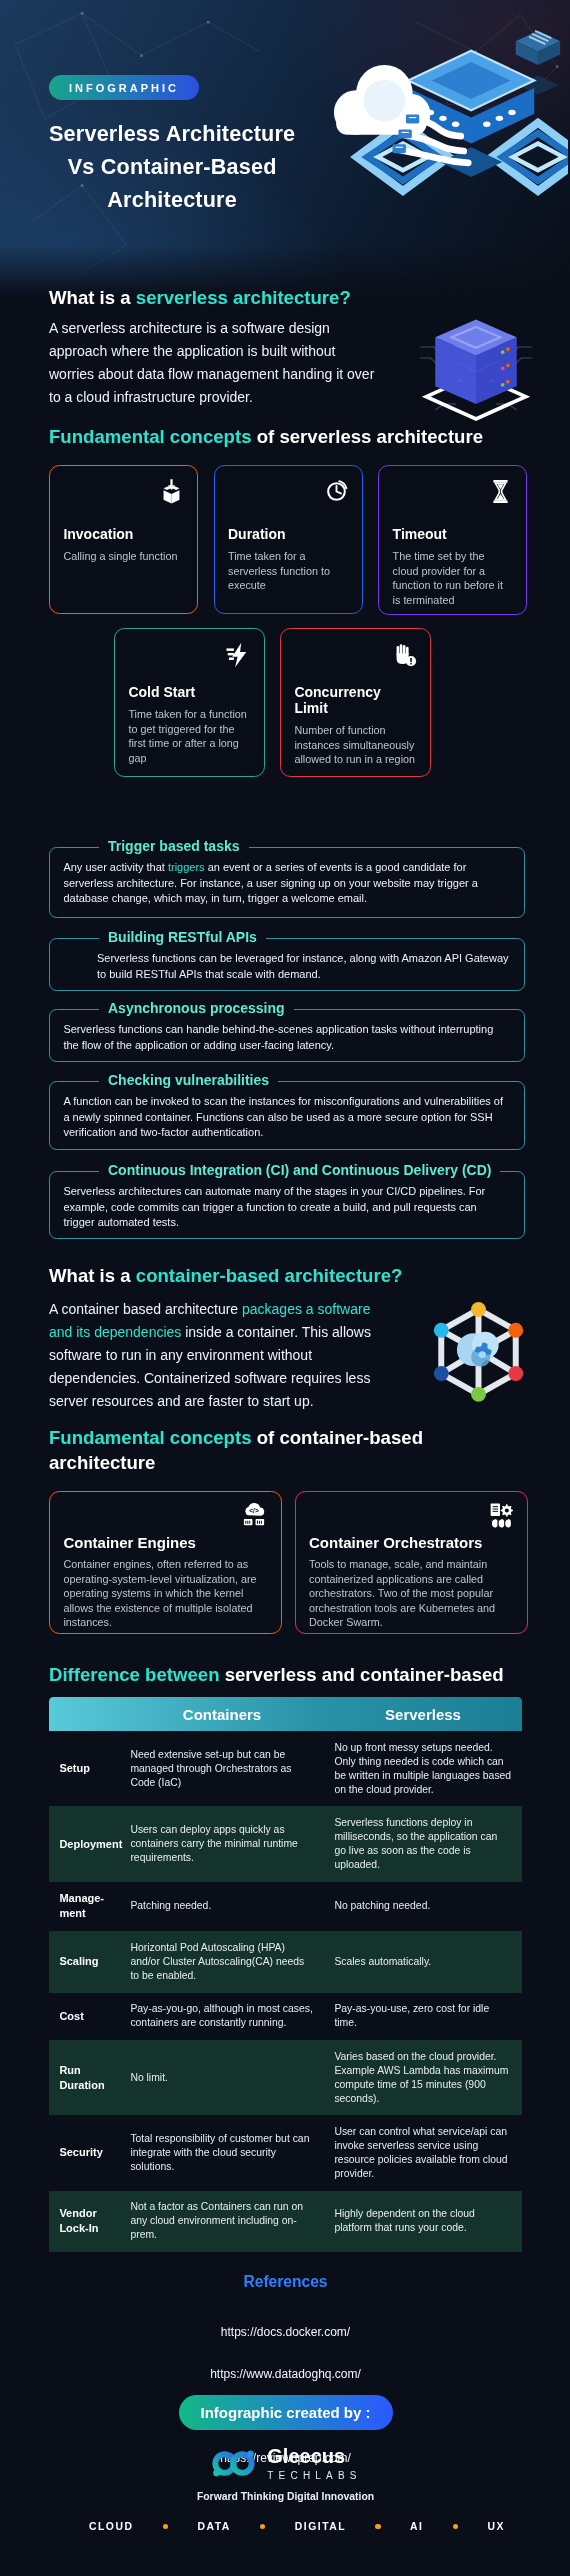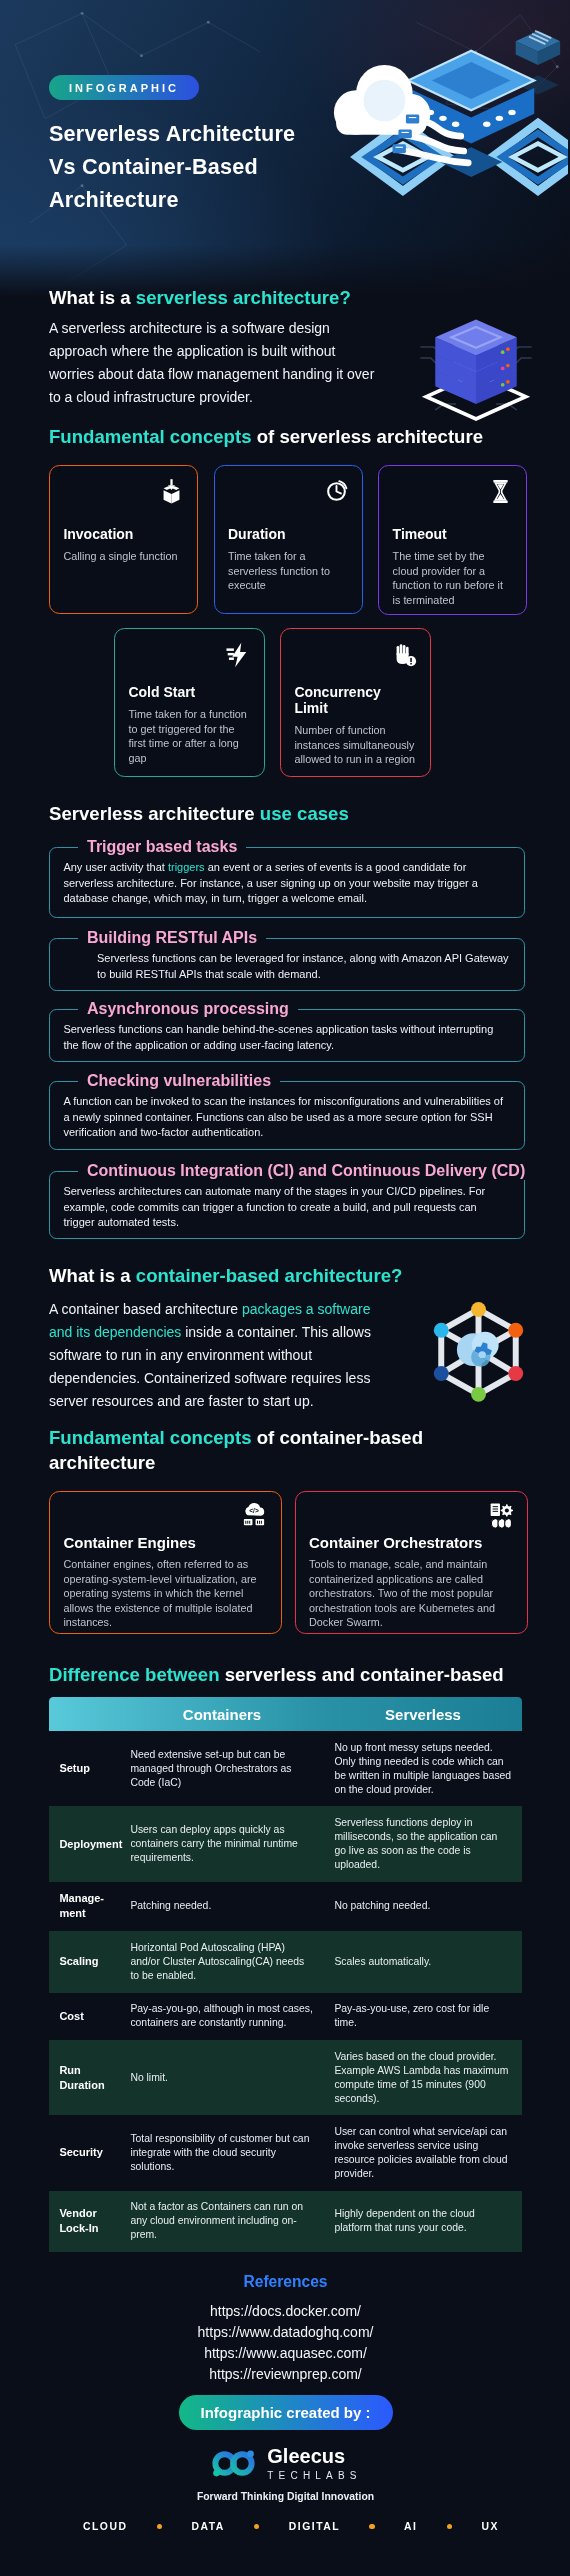--- a/index.html
+++ b/index.html
@@ -5,21 +5,21 @@
   * { margin:0; padding:0; box-sizing:border-box; }
   html,body { background:#06090f; }
   body { width:571px; font-family:"Liberation Sans", sans-serif; color:#fff; }
   .page { position:relative; width:571px; height:2576px; background:#0a0e18; overflow:hidden; }
 
   
   .hero { position:absolute; top:0; left:0; width:571px; height:297px;
     background:
       radial-gradient(312px 193px at 88% 10%, rgba(122,44,66,.22), rgba(0,0,0,0) 70%),
       radial-gradient(386px 253px at 12% 92%, rgba(36,84,138,.35), rgba(0,0,0,0) 70%),
-      linear-gradient(118deg, #1c3a5e 0%, #142c49 34%, #0c1a2e 68%, #0a0e18 100%); }
+      linear-gradient(118deg, #1c3a5e 0%, #142c49 34%, #0c1a2e 68%, #0a0e18 100%); text-align: center; }
   .hero-fade { position:absolute; left:0; bottom:0; width:100%; height:52px;
     background:linear-gradient(180deg, rgba(10,14,24,0), #0a0e18); }
   .constellation { position:absolute; top:0; left:0; }
   .badge { position:absolute; top:75px; left:49px; padding:6.7px 20px; border-radius:742px;
     background:linear-gradient(90deg,#17a58b,#2b50e0); font-size:11px; font-weight:bold;
     letter-spacing:3px; color:#fff; }
   .hero-title { position:absolute; top:117px; left:49px; font-size:21.6px; font-weight:bold;
     line-height:33px; color:#fff; letter-spacing:0.2px; }
   .hero-art { position:absolute; top:10.4px; left:315px; }
 
@@ -40,53 +40,53 @@
   .card.small .card-title { margin-top:43px; }
   .ccard { position:relative; width:233px; height:143px; border:1.5px solid #888;
     border-radius:10.4px; padding:12px 13.4px; }
   .ccard .icon { position:absolute; top:10.4px; right:12px; }
   .ccard .card-title { margin-top:30px; font-size:15px; }
   .ccard .card-desc { margin-top:6px; }
 
   
   .usecase { position:absolute; left:49px; width:476px; border:1.1px solid #2f93a8;
     border-radius:7.4px; padding:12px 13.4px 10.4px; }
-  .usecase-legend { position:absolute; top:-9.7px; left:28px; background:#0a0e18;
-    padding:0 9px; font-size:16px; font-weight:bold; color:#f9a8d4; white-space:nowrap; }
+  .usecase-legend { position:absolute; top:-9.7px; left:49px; background:#0a0e18;
+    padding:0 9px; font-size:14px; font-weight:bold; color:#5eead4; white-space:nowrap; }
   .usecase-body { font-size:11px; line-height:15.6px; color:#eef1f5; }
 
   
   .cmp-table { position:absolute; top:1697px; left:49px; width:473px; }
   .cmp-head { display:grid; grid-template-columns:71px 204px 198px; height:34px;
     align-items:center; border-radius:4.5px 4.5px 0 0;
     background:linear-gradient(90deg,#58cada 0%, #2a93a8 55%, #1b7e94 100%); }
   .cmp-head .hc { font-size:15px; font-weight:bold; color:#fff; text-align:center; }
   .cmp-row { display:grid; grid-template-columns:71px 204px 198px; }
   .cmp-row.hl { background:#13332b; }
   .cmp-row .lbl { font-size:11px; font-weight:bold; color:#fff; padding:9.7px 3px 9.7px 10.4px;
     line-height:15px; align-self:center; }
   .cmp-row .cell { font-size:10.4px; line-height:14px; color:#e9edf2; padding:9.7px 10.4px;
     align-self:center; }
 
   
   .refs-title { position:absolute; top:2273px; left:0; width:571px; text-align:center;
     font-size:15.6px; font-weight:bold; color:#2f80ff; }
   .refs-list { position:absolute; top:2301px; left:0; width:571px; text-align:center; }
-  .refs-list a { display:block; color:#f4f6f9; text-decoration:none; font-size:14px;
-    line-height:21px; }
+  .refs-list a { display:block; color:#f4f6f9; text-decoration:none; font-size:12px;
+    line-height:21px;margin-top:21px; }
   .pill { position:absolute; top:2395px; left:50%; transform:translateX(-50%);
     padding:9px 22px; border-radius:742px; background:linear-gradient(90deg,#12b886,#2b59ff);
     font-size:15px; font-weight:bold; color:#fff; white-space:nowrap; }
   .logo-wrap { position:absolute; top:2445px; left:0; width:571px; display:flex;
     justify-content:center; align-items:center; gap:9px; }
   .logo-text-main { font-size:20px; font-weight:bold; color:#fff; line-height:21px; }
   .logo-text-sub { font-size:10px; letter-spacing:5.2px; color:#e3e9f0; margin-top:2.2px; }
   .tagline { position:absolute; top:2491px; left:0; width:571px; text-align:center;
     font-size:10.4px; font-weight:bold; color:#eef2f6; }
-  .bottom-nav { position:absolute; top:2521px; left:83px; width:416px; display:flex;
+  .bottom-nav { position:absolute; top:2521px; left:89px; width:416px; display:flex;
     align-items:center; justify-content:space-between;text-align:right; }
   .bottom-nav .nav-item { font-size:10.4px; font-weight:bold; letter-spacing:1.5px; color:#fff; }
   .bottom-nav .dot { width:5.2px; height:5.2px; border-radius:50%; background:#f59f1e; }
 </style>
 </head>
 <body>
 
 <div class="page">
 
   <div class="hero">
@@ -295,23 +295,20 @@
             </g>
             <rect x="24.6" y="20.5" width="1.9" height="5" fill="#0a0e18"></rect>
             <rect x="24.6" y="26.6" width="1.9" height="1.9" fill="#0a0e18"></rect>
           </svg>
       </span>
       <div class="card-title">Concurrency Limit</div>
       <div class="card-desc">Number of function instances simultaneously allowed to run in a region</div>
     </div>
   </div>
 
-  <h2 class="h2" style="top:801px;">
-    <span class="white">Serverless architecture </span><span class="accent">use cases</span>
-  </h2>
 
   <div class="usecase" style="top:847px; height:71px;">
     <div class="usecase-legend">Trigger based tasks</div>
     <div class="usecase-body"><span>Any user activity that </span><span class="accent">triggers</span><span> an event or a series of events is a good candidate for serverless architecture. For instance, a user signing up on your website may trigger a database change, which may, in turn, trigger a welcome email.</span></div>
   </div>
 
   <div class="usecase" style="top:938px; height:53px;padding-left:47px;">
     <div class="usecase-legend">Building RESTful APIs</div>
     <div class="usecase-body"><span>Serverless functions can be leveraged for instance, along with Amazon API Gateway to build  RESTful APIs that scale with demand.</span></div>
   </div>

